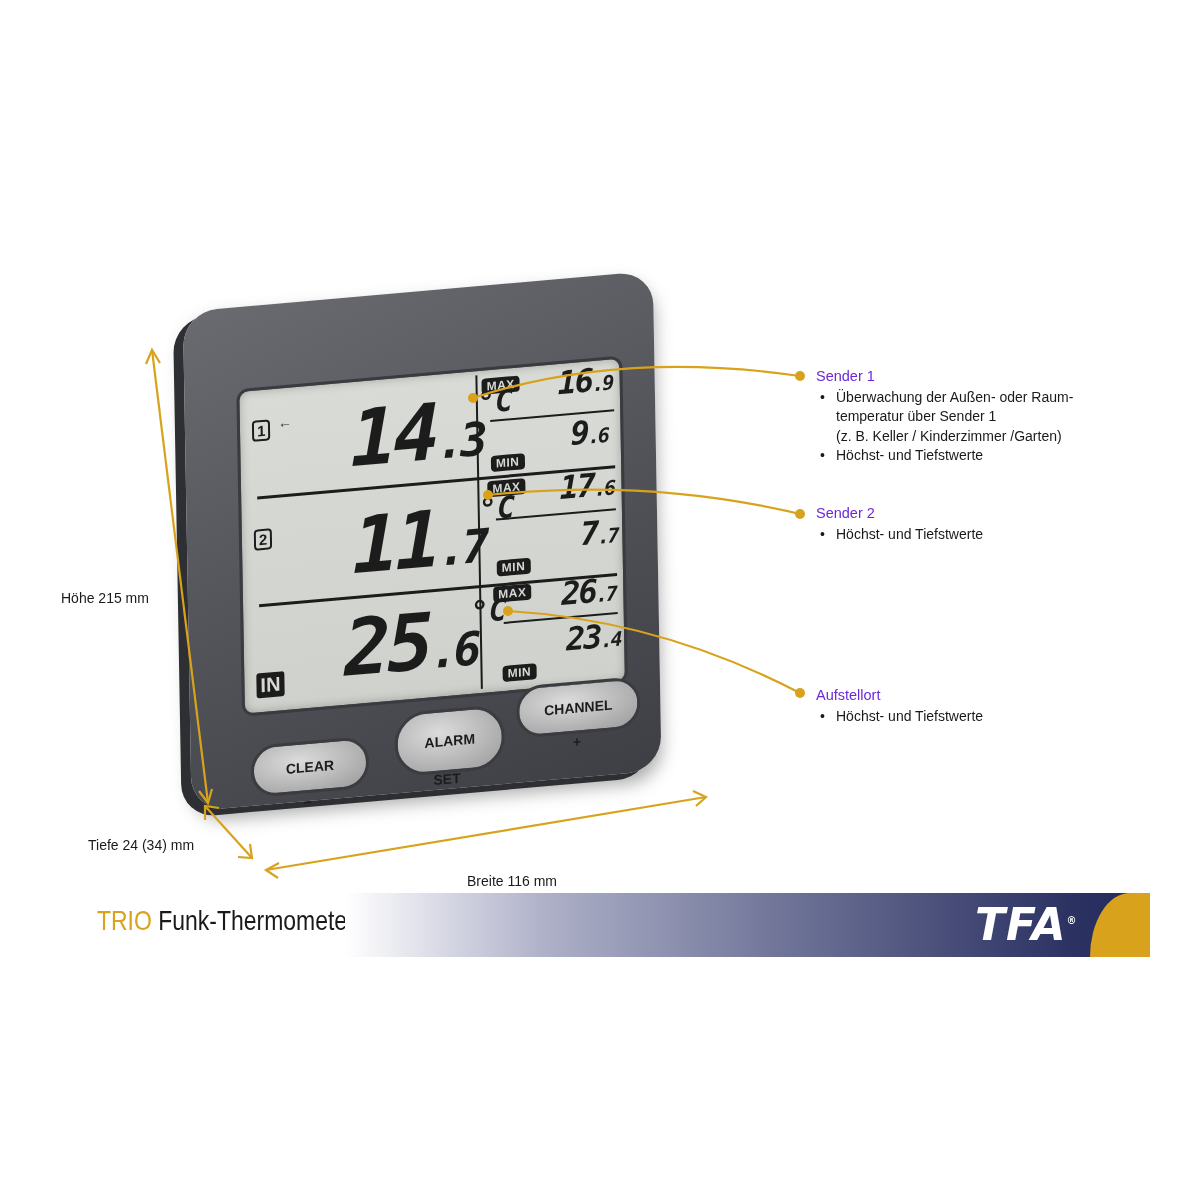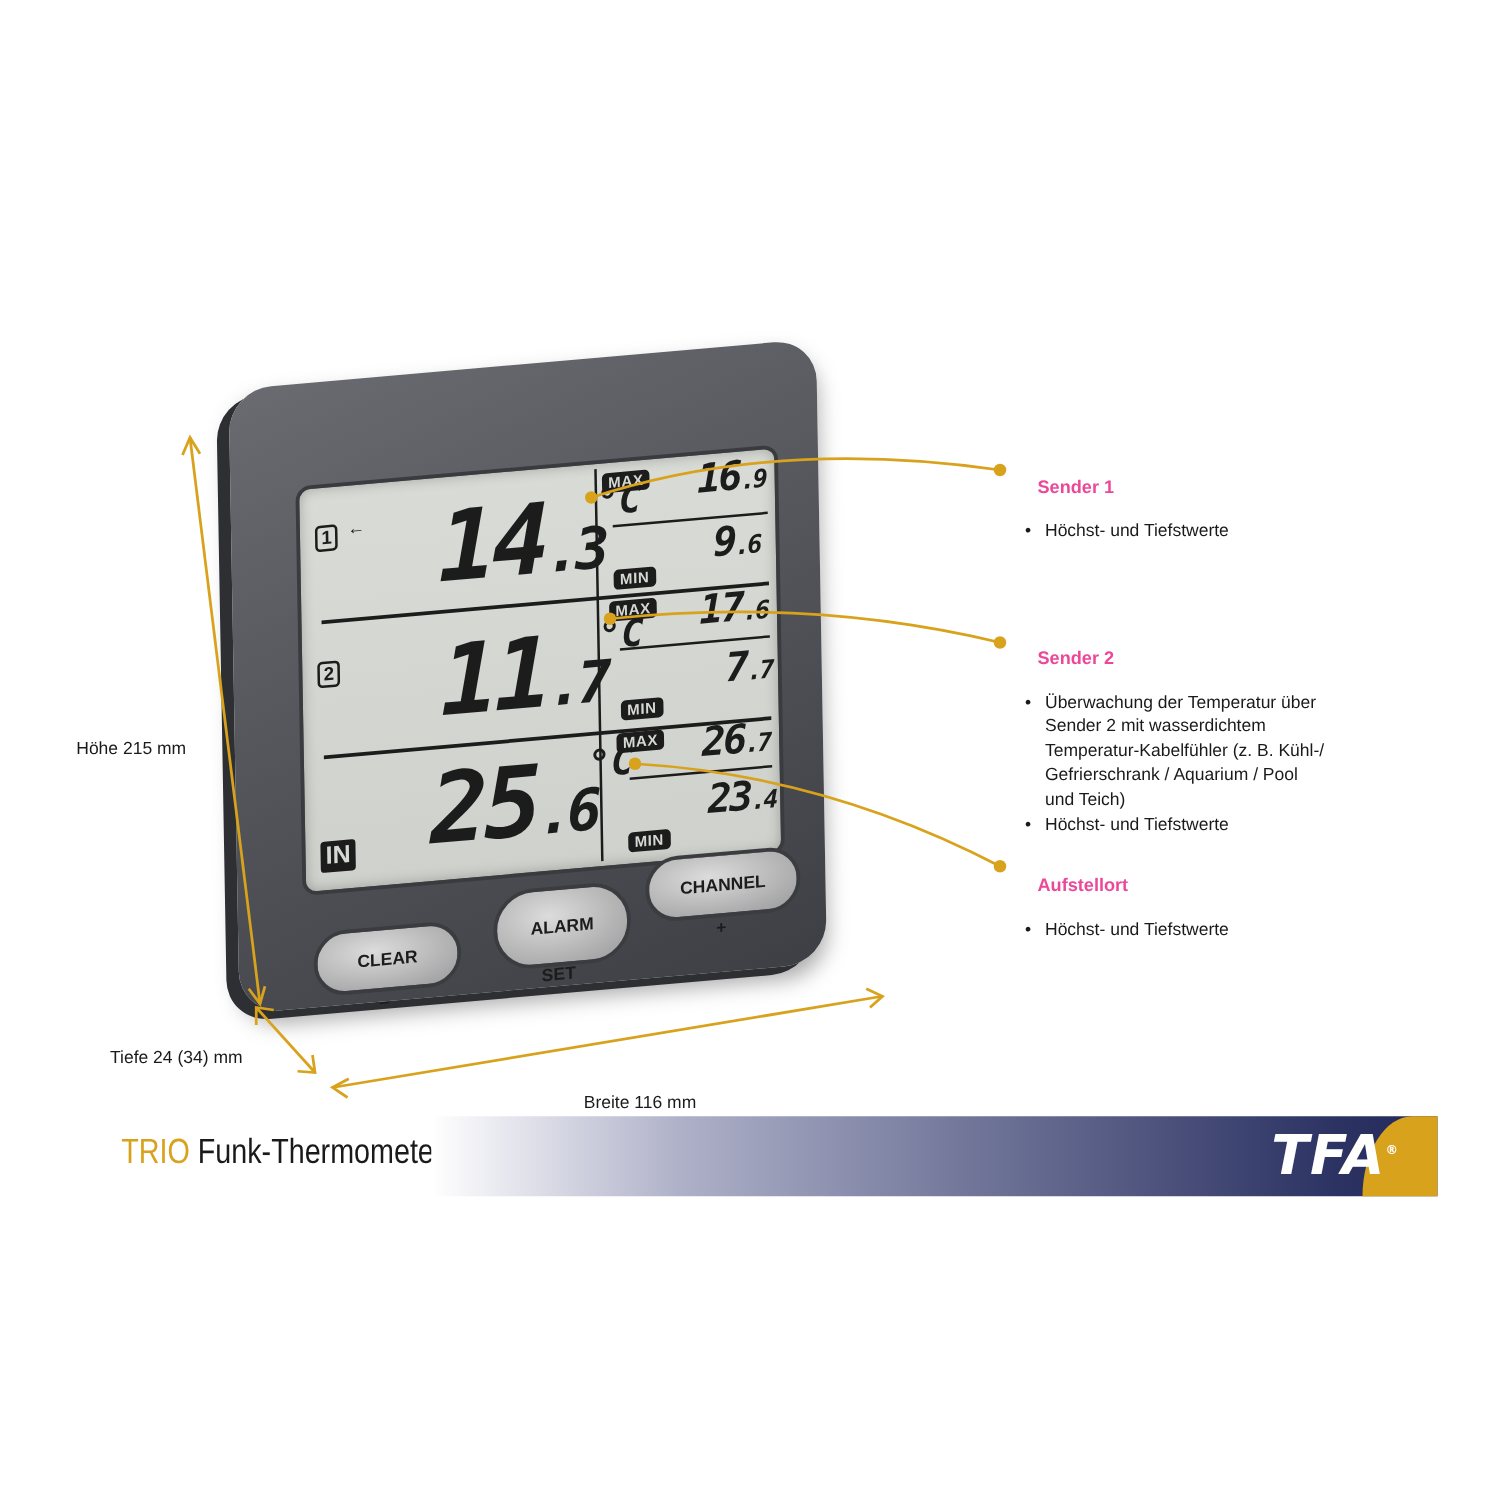--- a/index.html
+++ b/index.html
@@ -35,34 +35,34 @@
   .arrow-icon { position:absolute; font-size:14px; font-weight:bold; }
   .btn { position:absolute; background:radial-gradient(ellipse at 40% 35%,#dcdcdc,#9a9a9c);
          border:3px solid #3b3c40; border-radius:40px; font-weight:bold; font-size:14px;
          color:#1c1c1c; display:flex; align-items:center; justify-content:center; cursor:pointer; }
   .btn-sub { position:absolute; font-weight:bold; font-size:14px; color:#1c1c1c; }
 
   
   .gold { color:#d8a21c; }
   .leader { position:absolute; }
   .ann { position:absolute; left:816px; font-size:14px; line-height:19.6px; }
-  .ann h3 { margin:14px; font-size:14.5px; font-weight:bold; color:#ec4899; }
+  .ann h3 { margin:0; font-size:14.5px; font-weight:normal; color:#6d28d9; }
   .ann ul { margin:1px 0 0 0; padding:0 0 0 20px; }
   .ann li { list-style:none; position:relative; }
   .ann li::before { content:"•"; position:absolute; left:-16px; }
 
   .dim-label { position:absolute; font-size:14px; color:#1a1a1a; }
 
   
   .banner { position:absolute; left:345px; top:893px; width:805px; height:64px;
             background:linear-gradient(90deg,#ffffff 0%,#aeb0c8 25%,#6e7397 55%,#2c3262 90%,#23295a 100%); }
   .banner-gold { position:absolute; right:0; top:0; width:60px; height:64px; background:#d8a21c;
                  border-top-left-radius:40px 64px; }
   .logo { position:absolute; left:975px; top:899px; font-family:"DejaVu Sans", sans-serif;
-          font-weight:bold; font-size:44px; color:#ffffff; letter-spacing:1px; font-style:italic;margin-left:42px; }
+          font-weight:bold; font-size:44px; color:#ffffff; letter-spacing:1px; font-style:italic; }
   .logo sup { font-size:10px; font-style:normal; }
   .product { position:absolute; left:97px; top:905px; font-size:28px; transform:scaleX(.82);
              transform-origin:left; }
 </style>
 </head>
 <body>
 
 <div class="device">
   <div class="device-body">
     <div class="lcd">
@@ -156,31 +156,29 @@
     <circle cx="488" cy="495" r="5"></circle>
       <circle cx="800" cy="514" r="5"></circle>
     <circle cx="508" cy="611" r="5"></circle>
       <circle cx="800" cy="693" r="5"></circle>
   </g>
 </svg>
 
 <div class="ann" style="top:367px">
   <h3>Sender 1</h3>
   <ul>
+    <li style="white-space:pre-line">Überwachung der Außen- oder Raum-
+temperatur über Sender 1
+(z. B. Keller / Kinderzimmer /Garten)</li>
     <li>Höchst- und Tiefstwerte</li>
   </ul>
 </div>
 <div class="ann" style="top:504px">
   <h3>Sender 2</h3>
   <ul>
-    <li style="white-space:pre-line">Überwachung der Temperatur über
-Sender 2 mit wasserdichtem
-Temperatur-Kabelfühler (z. B. Kühl-/
-Gefrierschrank / Aquarium / Pool
-und Teich)</li>
     <li>Höchst- und Tiefstwerte</li>
   </ul>
 </div>
 <div class="ann" style="top:686px">
   <h3>Aufstellort</h3>
   <ul>
     <li>Höchst- und Tiefstwerte</li>
   </ul>
 </div>
 

